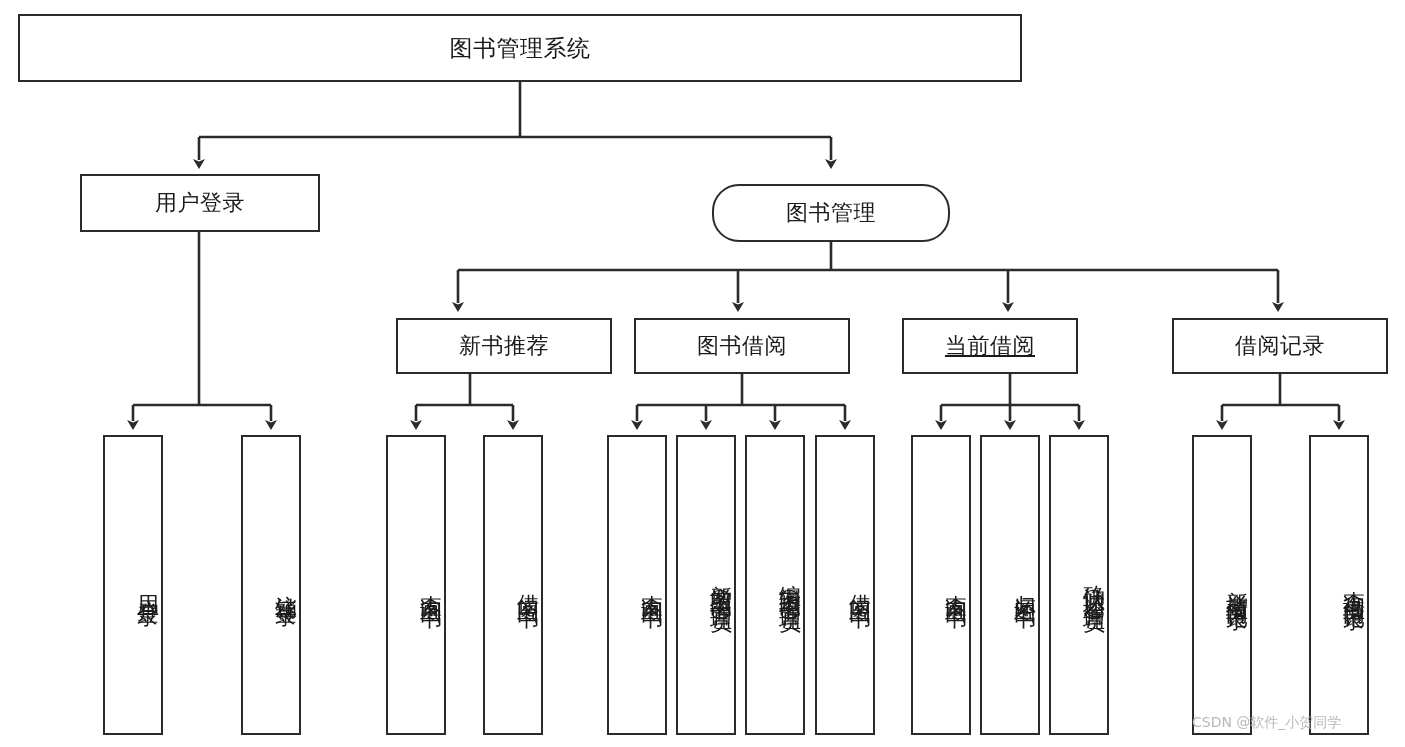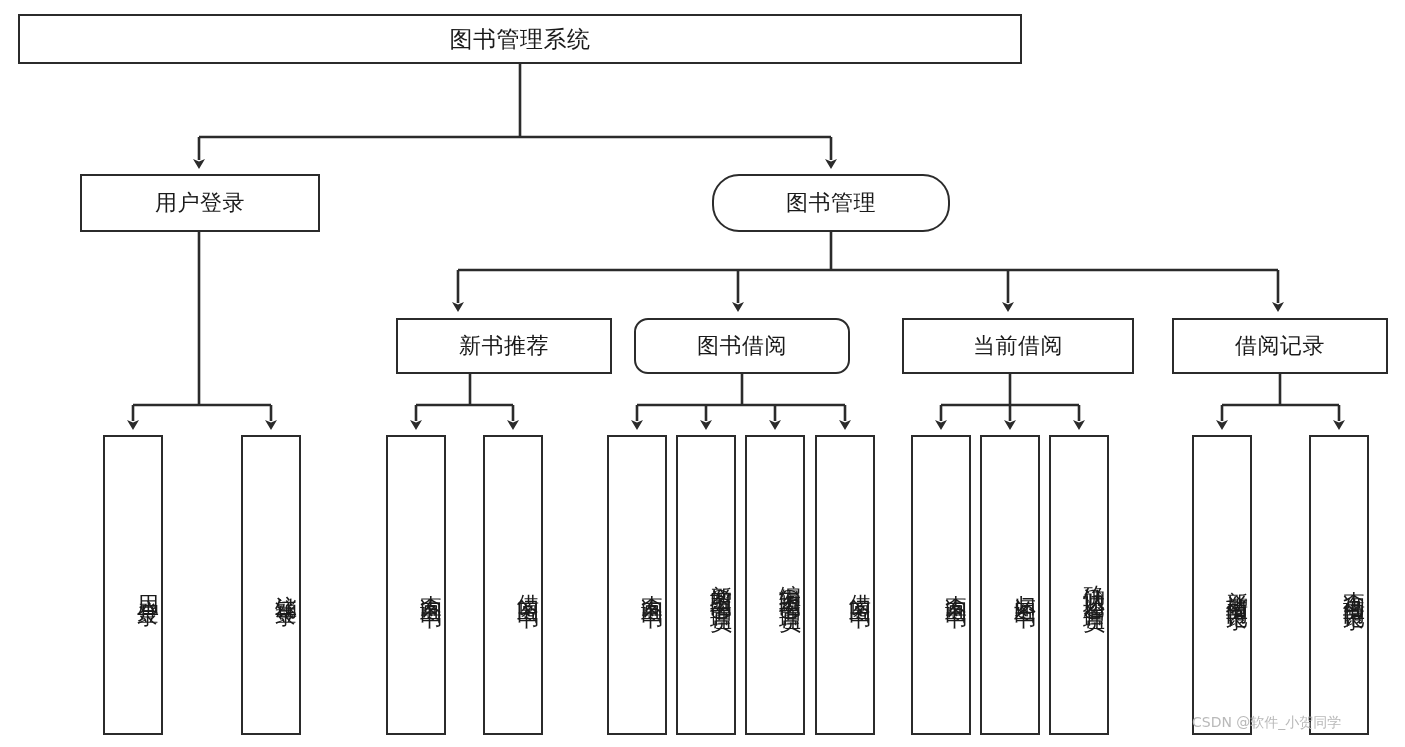--- a/index.html
+++ b/index.html
@@ -117,38 +117,38 @@
       <path d="M 1010 405 L 1010 421" marker-end="url(#arrow)"></path>
       <path d="M 1079 405 L 1079 421" marker-end="url(#arrow)"></path>
 
       <path d="M 1280 374 L 1280 405"></path>
       <path d="M 1222 405 L 1339 405"></path>
       <path d="M 1222 405 L 1222 421" marker-end="url(#arrow)"></path>
       <path d="M 1339 405 L 1339 421" marker-end="url(#arrow)"></path>
     </g>
   </svg>
 
-  <div class="node horiz" id="root-node" style="left:18px; top:14px; width:1004px; height:50px;text-align:center;">
+  <div class="node horiz" id="root-node" style="left:18px; top:14px; width:1004px; height:68px;text-align:center;">
     <span>图书管理系统</span>
   </div>
 
   <div class="node horiz" style="left:80px; top:174px; width:240px; height:58px;">
     <span>用户登录</span>
   </div>
-  <div class="node horiz" style="left:712px; top:174px; width:238px; height:58px;border-radius:27px;">
+  <div class="node horiz" style="left:712px; top:184px; width:238px; height:58px;border-radius:27px;">
     <span>图书管理</span>
   </div>
 
   <div class="node horiz" style="left:362px; top:318px; width:216px; height:56px;margin-left:34px;">
     <span>新书推荐</span>
   </div>
-  <div class="node horiz" style="left:634px; top:318px; width:216px; height:56px;border-radius:14px;">
+  <div class="node horiz" style="left:634px; top:318px; width:216px; height:56px;">
     <span>图书借阅</span>
   </div>
-  <div class="node horiz" style="left:902px; top:318px; width:232px; height:56px;">
+  <div class="node horiz" style="left:902px; top:318px; width:176px; height:56px;text-decoration:underline;">
     <span>当前借阅</span>
   </div>
   <div class="node horiz" style="left:1172px; top:318px; width:216px; height:56px;">
     <span>借阅记录</span>
   </div>
 
   <div class="node vert" style="left:103px; top:435px; width:60px; height:300px;">
     <span class="vtext">用户登录</span>
   </div>
   <div class="node vert" style="left:241px; top:435px; width:60px; height:300px;">

